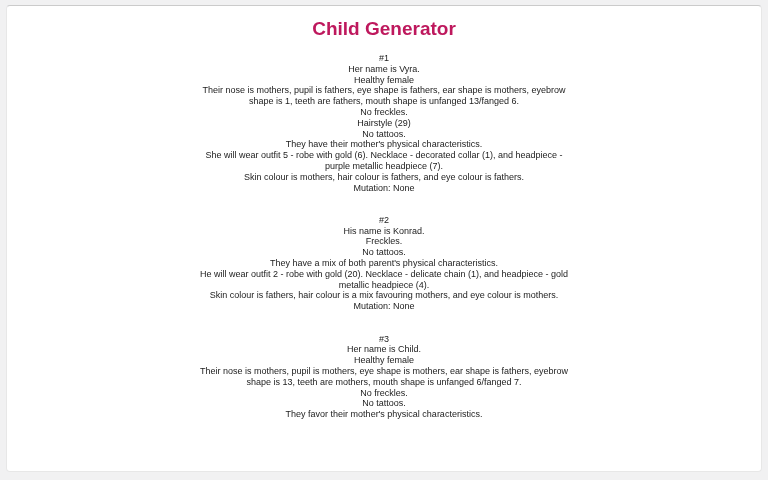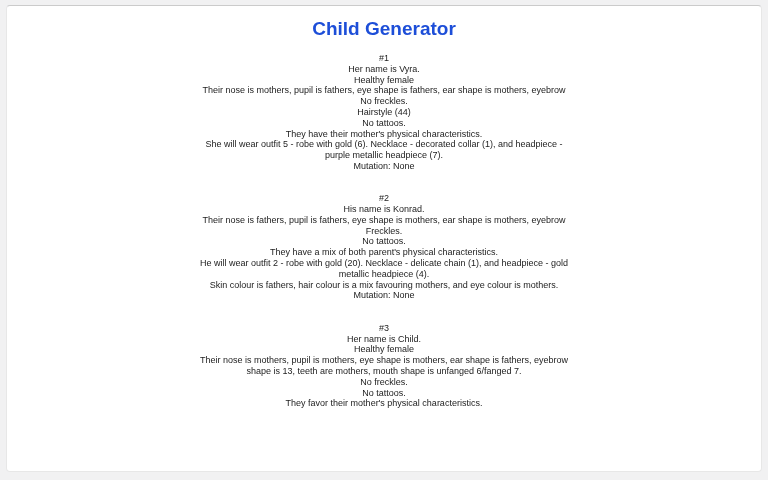--- a/index.html
+++ b/index.html
@@ -37,21 +37,21 @@
     overflow: hidden;
     padding-top: 4px;
     color: var(--text);
   }
   h1.page-title {
     margin: 8px 0 13px 0;
     text-align: center;
     font-size: 19px;
     line-height: 22px;
     font-weight: bold;
-    color: #1d4ed8;
+    color: #be185d;
   }
   .children {
     width: 420px;
     margin: 0 auto;
     text-align: center;
     font-size: 9px;
     line-height: 10.8px;
     color: var(--text);
   }
   .child-block {
@@ -66,32 +66,33 @@
 
 <div class="stage">
   <div class="page">
     <h1 class="page-title">Child Generator</h1>
     <main class="children" id="children">
         <section class="child-block">
           <div class="line">#1</div>
           <div class="line">Her name is Vyra.</div>
           <div class="line">Healthy female</div>
           <div class="line">Their nose is mothers, pupil is fathers, eye shape is fathers, ear shape is mothers, eyebrow</div>
+          <div class="line">shape is 1, teeth are fathers, mouth shape is unfanged 13/fanged 6.</div>
           <div class="line">No freckles.</div>
-          <div class="line">Hairstyle (44)</div>
+          <div class="line">Hairstyle (29)</div>
           <div class="line">No tattoos.</div>
           <div class="line">They have their mother's physical characteristics.</div>
           <div class="line">She will wear outfit 5 - robe with gold (6). Necklace - decorated collar (1), and headpiece -</div>
           <div class="line">purple metallic headpiece (7).</div>
+          <div class="line">Skin colour is mothers, hair colour is fathers, and eye colour is fathers.</div>
           <div class="line">Mutation: None</div>
         </section>
         <section class="child-block">
           <div class="line">#2</div>
           <div class="line">His name is Konrad.</div>
-          <div class="line">Their nose is fathers, pupil is fathers, eye shape is mothers, ear shape is mothers, eyebrow</div>
           <div class="line">Freckles.</div>
           <div class="line">No tattoos.</div>
           <div class="line">They have a mix of both parent's physical characteristics.</div>
           <div class="line">He will wear outfit 2 - robe with gold (20). Necklace - delicate chain (1), and headpiece - gold</div>
           <div class="line">metallic headpiece (4).</div>
           <div class="line">Skin colour is fathers, hair colour is a mix favouring mothers, and eye colour is mothers.</div>
           <div class="line">Mutation: None</div>
         </section>
         <section class="child-block">
           <div class="line">#3</div>

